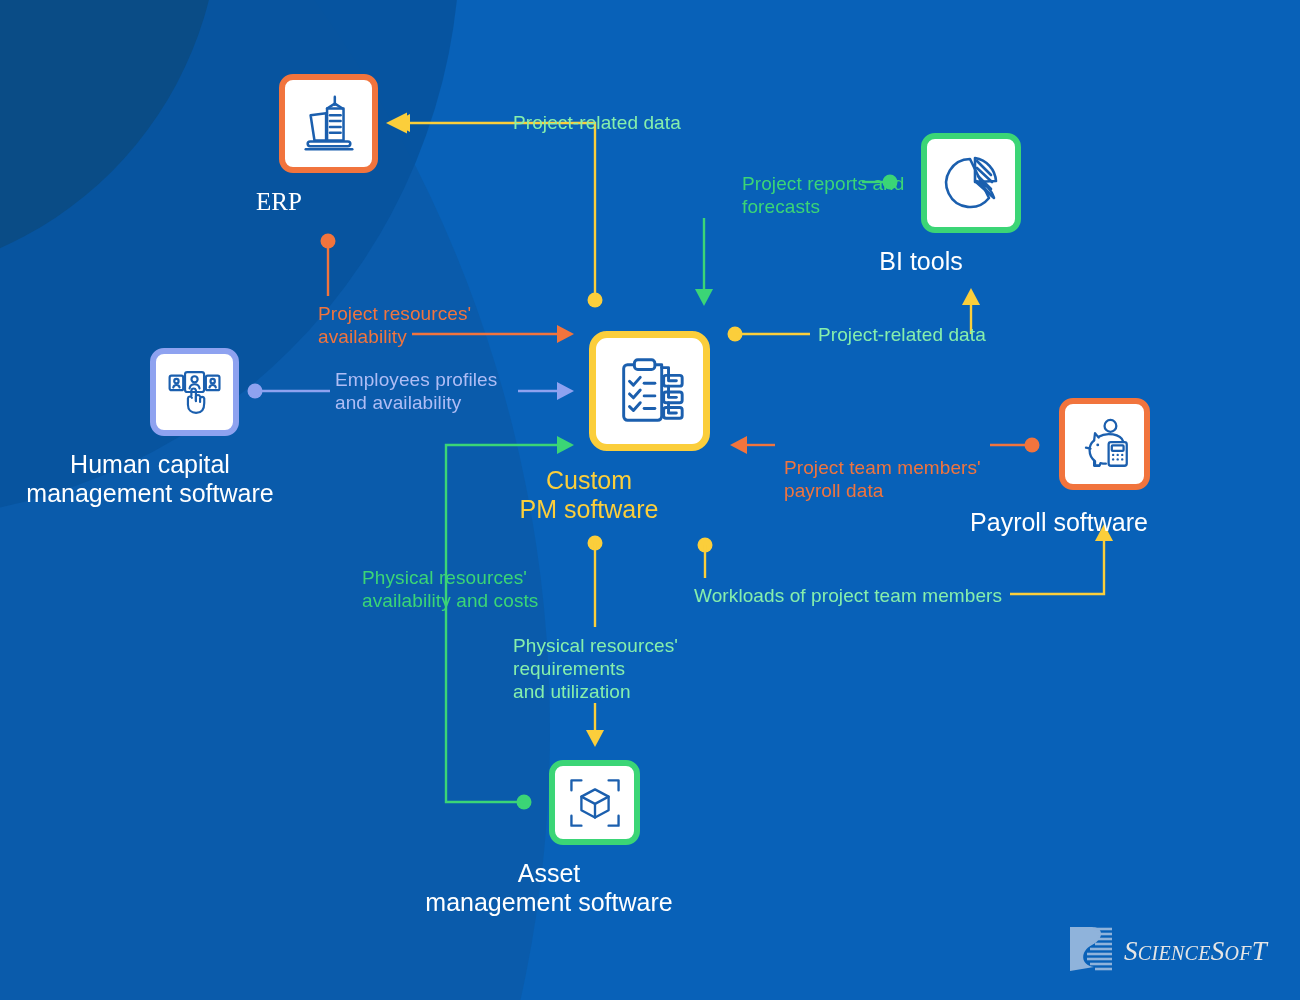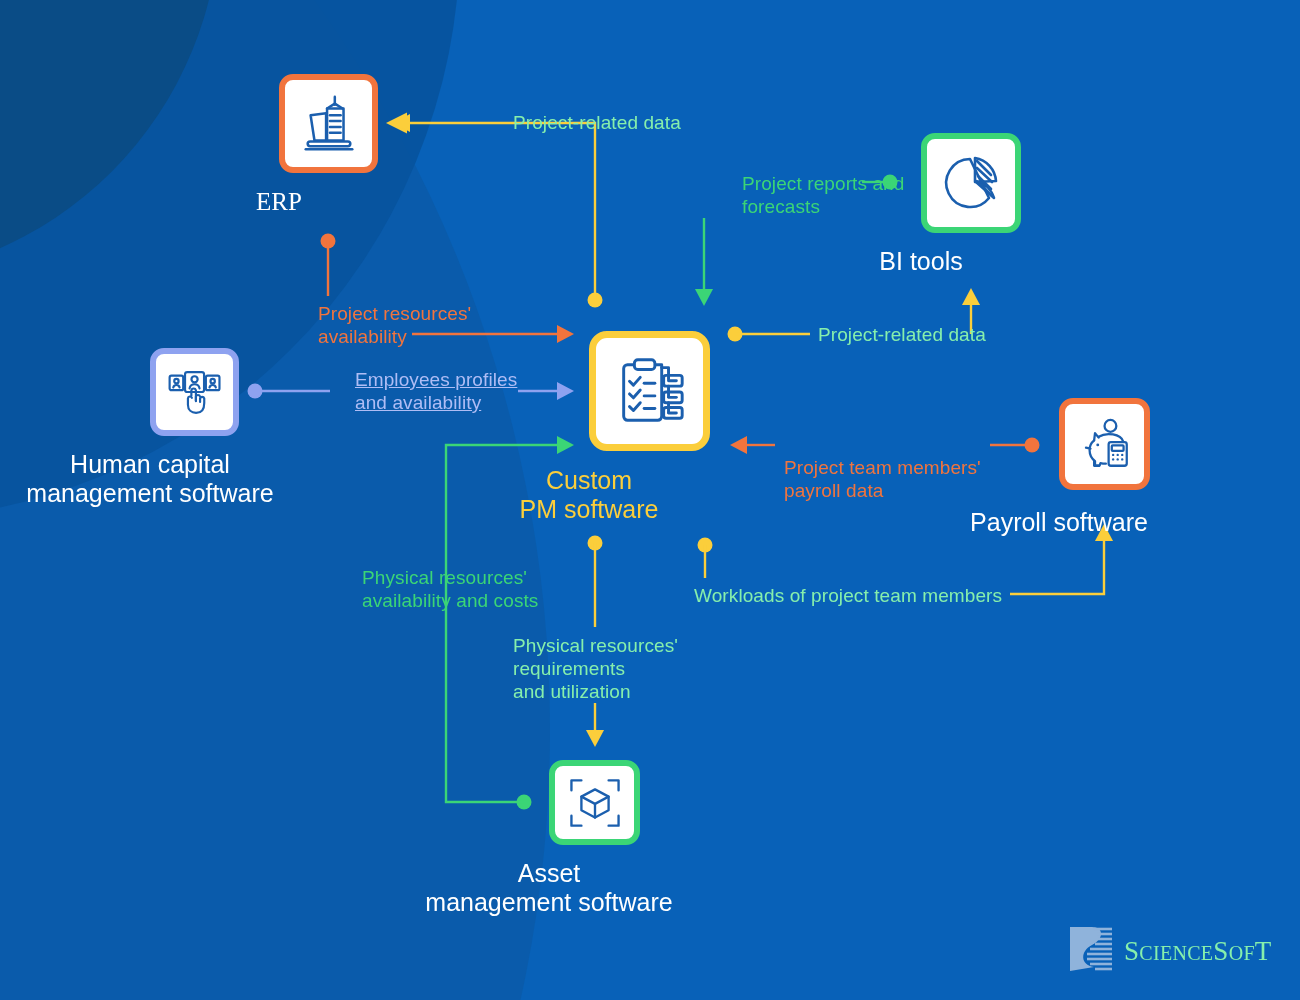--- a/index.html
+++ b/index.html
@@ -71,31 +71,32 @@
   }
   .c-yellow{color:#86efac;}
   .c-green{color:#3BD576;}
   .c-orange{color:#F1743D;}
   .c-lav{color:#AFBDF5;}
 
   #lbl-prd-top{left:513px;top:111px;}
   #lbl-reports{left:694px;top:172px;margin-left:48px;}
   #lbl-prd-mid{left:818px;top:323px;}
   #lbl-res-avail{left:318px;top:302px;}
-  #lbl-emp{left:355px;top:368px;text-decoration:underline;}
+  #lbl-emp{left:335px;top:368px;}
   #lbl-payroll{left:784px;top:456px;}
   #lbl-phys-avail{left:362px;top:566px;}
   #lbl-phys-req{left:513px;top:634px;}
   #lbl-workloads{left:694px;top:584px;}
 
   
   #logo{position:absolute;left:1068px;top:925px;display:flex;align-items:center;gap:10px;}
   #logo .logotext{
-    color:#86efac;font-size:27px;font-family:"Liberation Serif", serif;
+    color:#e5e5e5;font-size:27px;font-family:"Liberation Serif", serif;
     letter-spacing:0.3px;
+    font-style:italic;
   }
   #logo .logotext .sm{font-size:20px;}
 </style>
 </head>
 <body>
 
 <div id="stage">
 
   <svg id="bg" viewBox="0 0 1300 1000">
     <rect x="0" y="0" width="1300" height="1000" fill="#0861B8"></rect>

